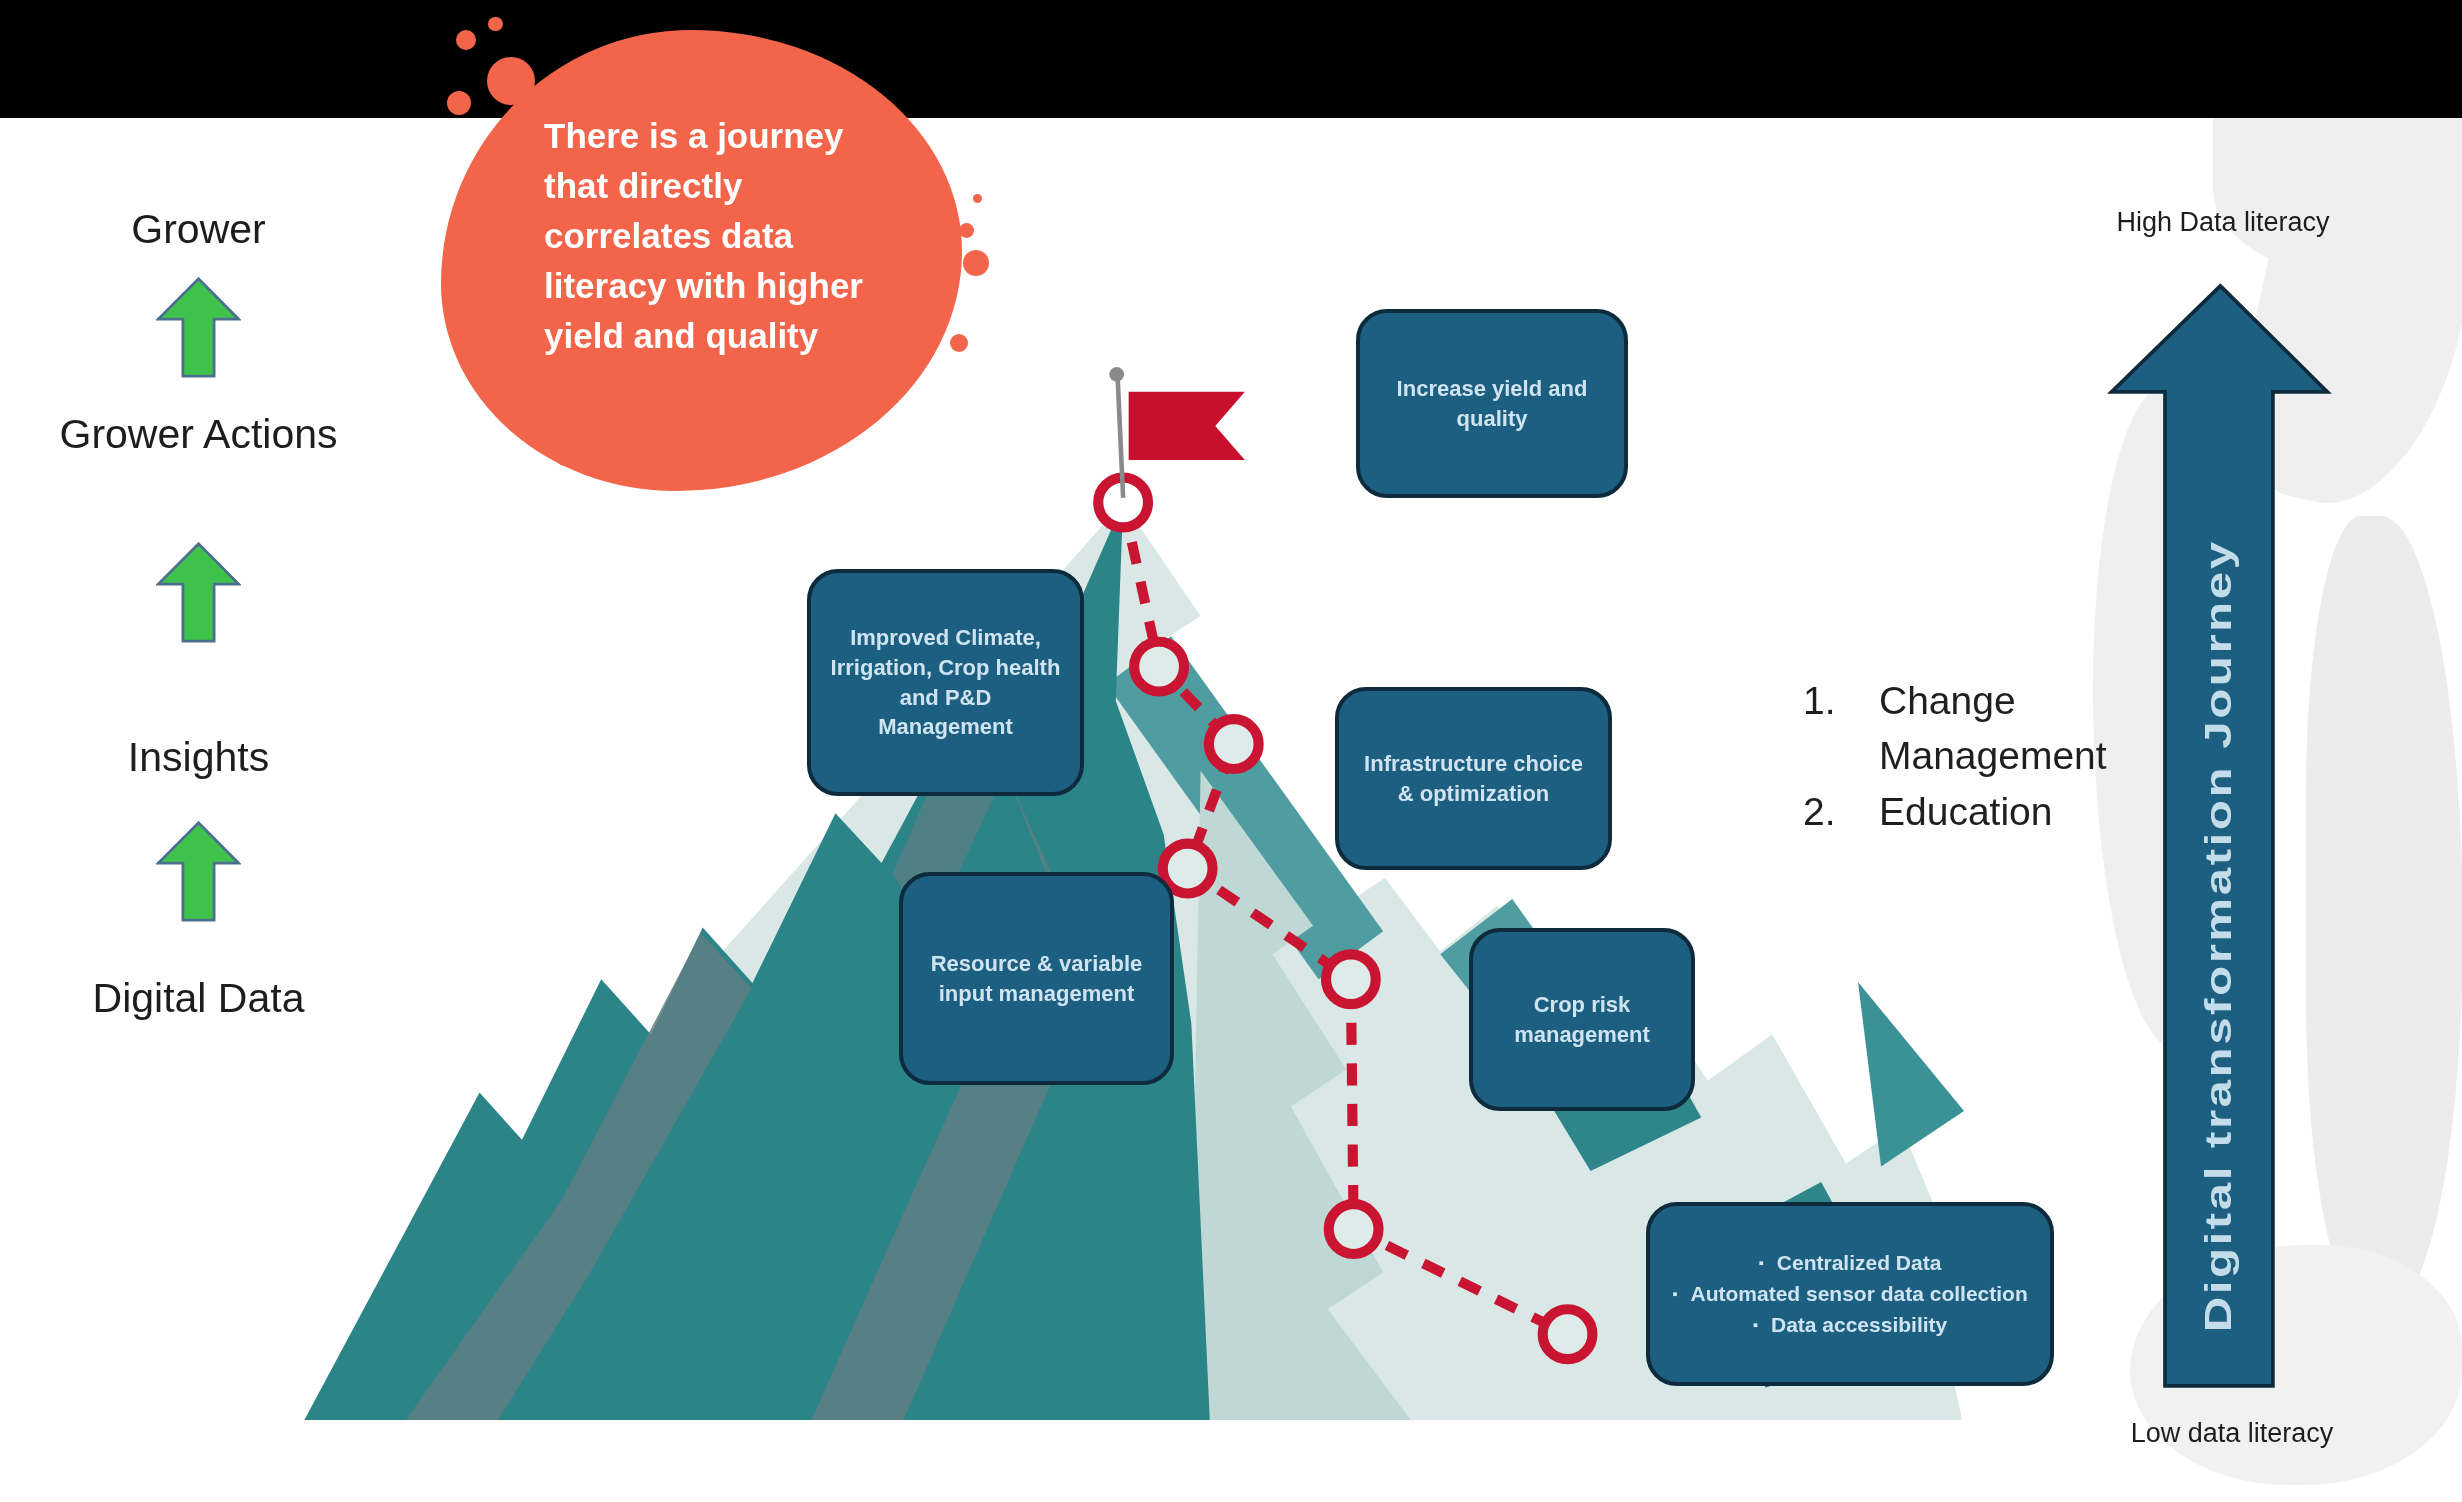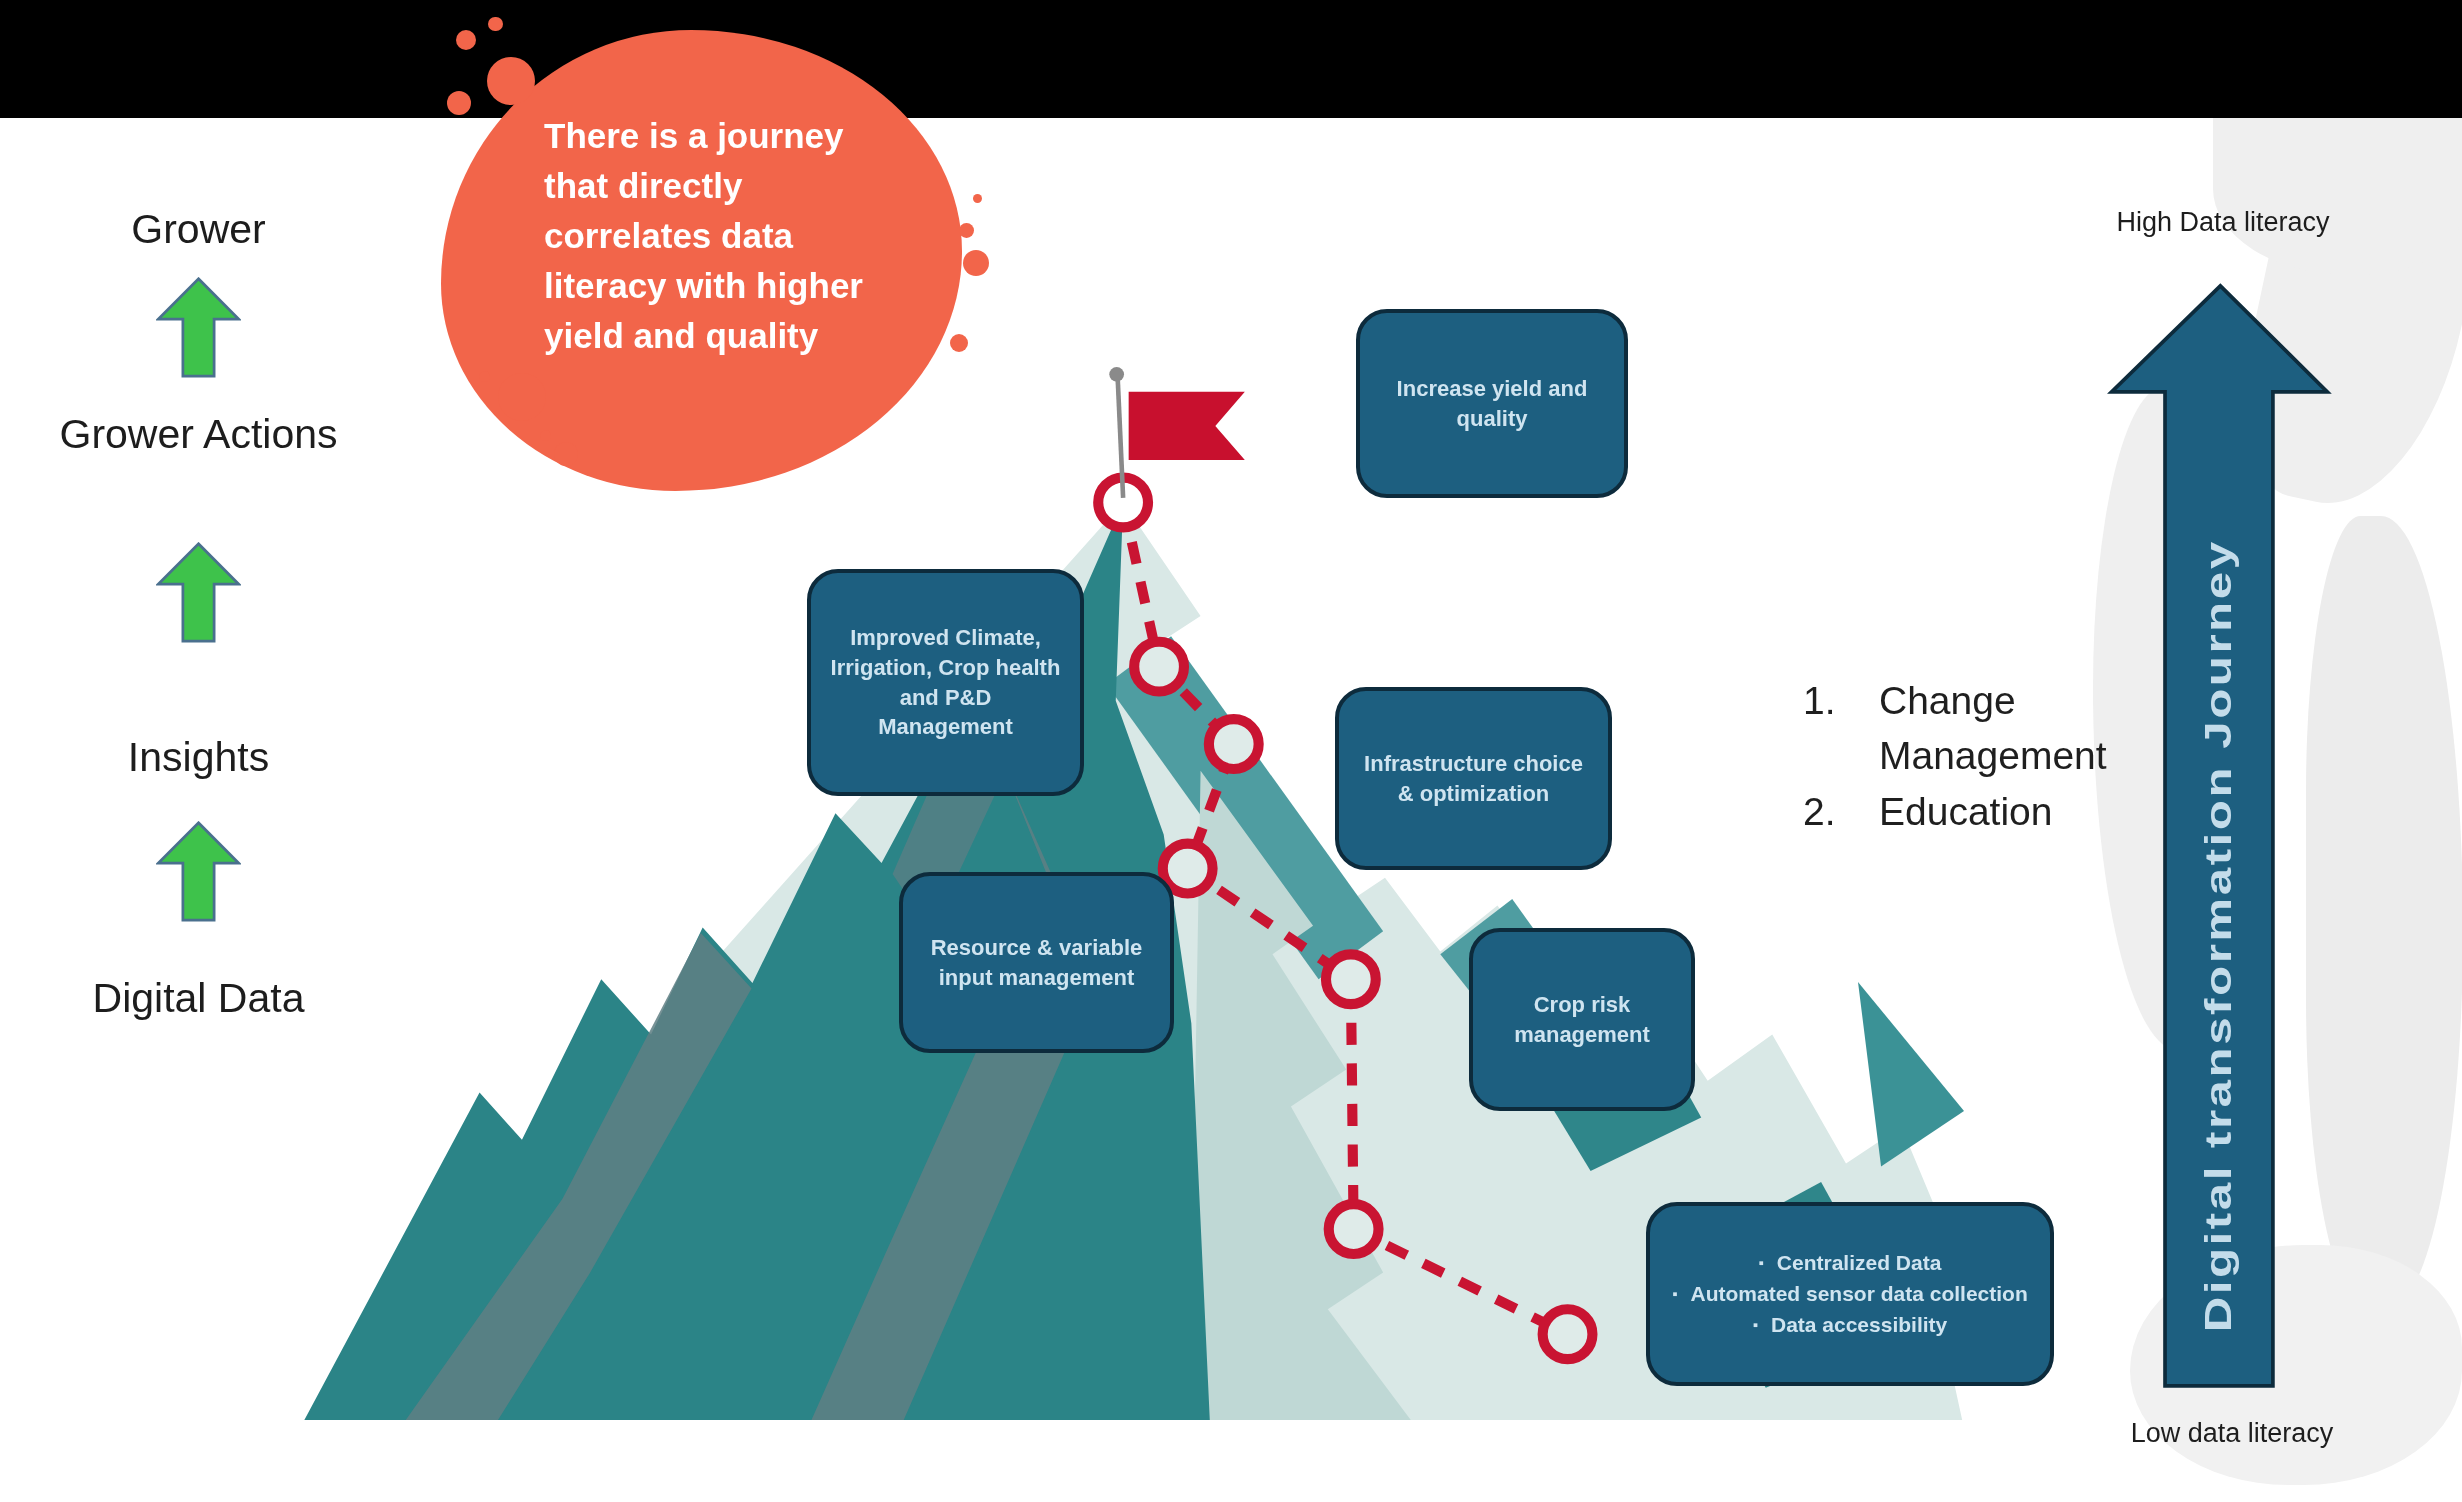--- a/index.html
+++ b/index.html
@@ -32,21 +32,21 @@
   .blob-text{position:absolute;left:544px;top:111px;width:332px;
     font-size:35px;line-height:50px;font-weight:bold;color:#ffffff;z-index:6;}
 
   
   .box{position:absolute;background:#1D5F80;border:4.6px solid #0D2B3C;border-radius:31px;
     color:#CFE4F0;display:flex;align-items:center;justify-content:center;text-align:center;
     font-weight:600;font-size:22px;line-height:1.35;padding:11px 18.4px;box-sizing:border-box;z-index:6;}
   .box.b-yield{left:1333px;top:309px;width:272px;height:189px;margin-left:23px;}
   .box.b-climate{left:807px;top:569px;width:277px;height:227px;}
   .box.b-infra{left:1335px;top:687px;width:277px;height:183px;}
-  .box.b-resource{left:899px;top:872px;width:275px;height:181px;}
+  .box.b-resource{left:899px;top:872px;width:275px;height:213px;}
   .box.b-risk{left:1469px;top:928px;width:226px;height:183px;}
   .box.b-foundation{left:1646px;top:1202px;width:408px;height:184px;flex-direction:column;gap:2px;font-size:21px;padding:13px 22px;}
   .bullet-row{display:flex;align-items:flex-start;justify-content:center;gap:13px;}
   .bullet-glyph{font-size:14.8px;line-height:29px;}
   .bullet-glyph::before{content:"▪";}
 
   
   .axis-label{position:absolute;width:480px;text-align:center;font-size:27px;color:#1d1d1d;z-index:6;}
   .axis-high{left:1983px;top:207px;}
   .axis-low{left:1992px;top:1418px;}

